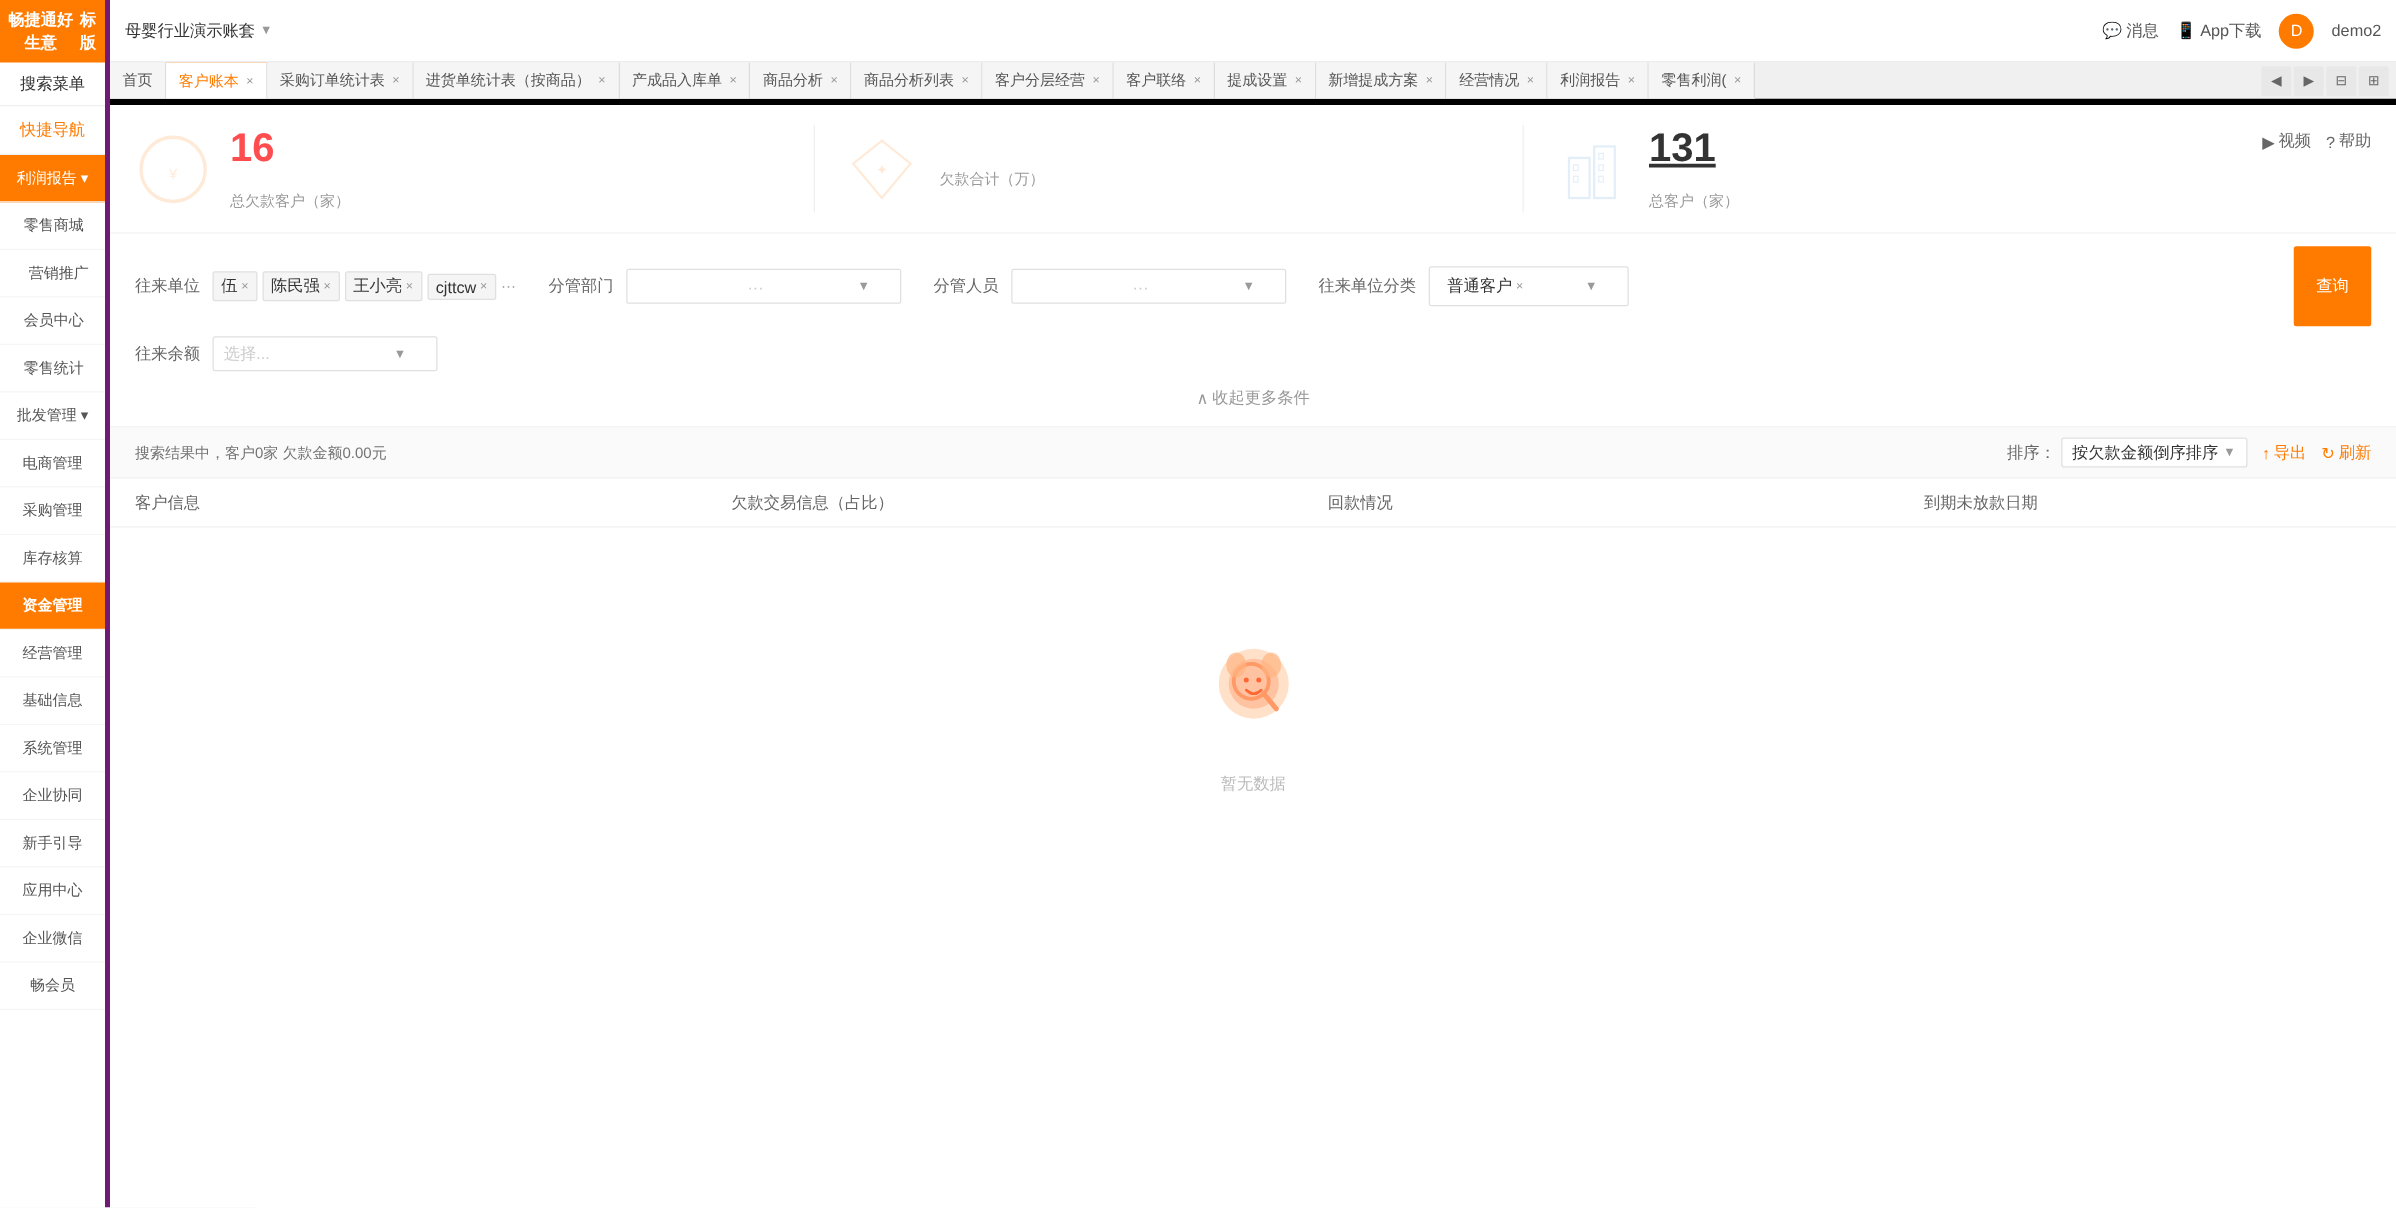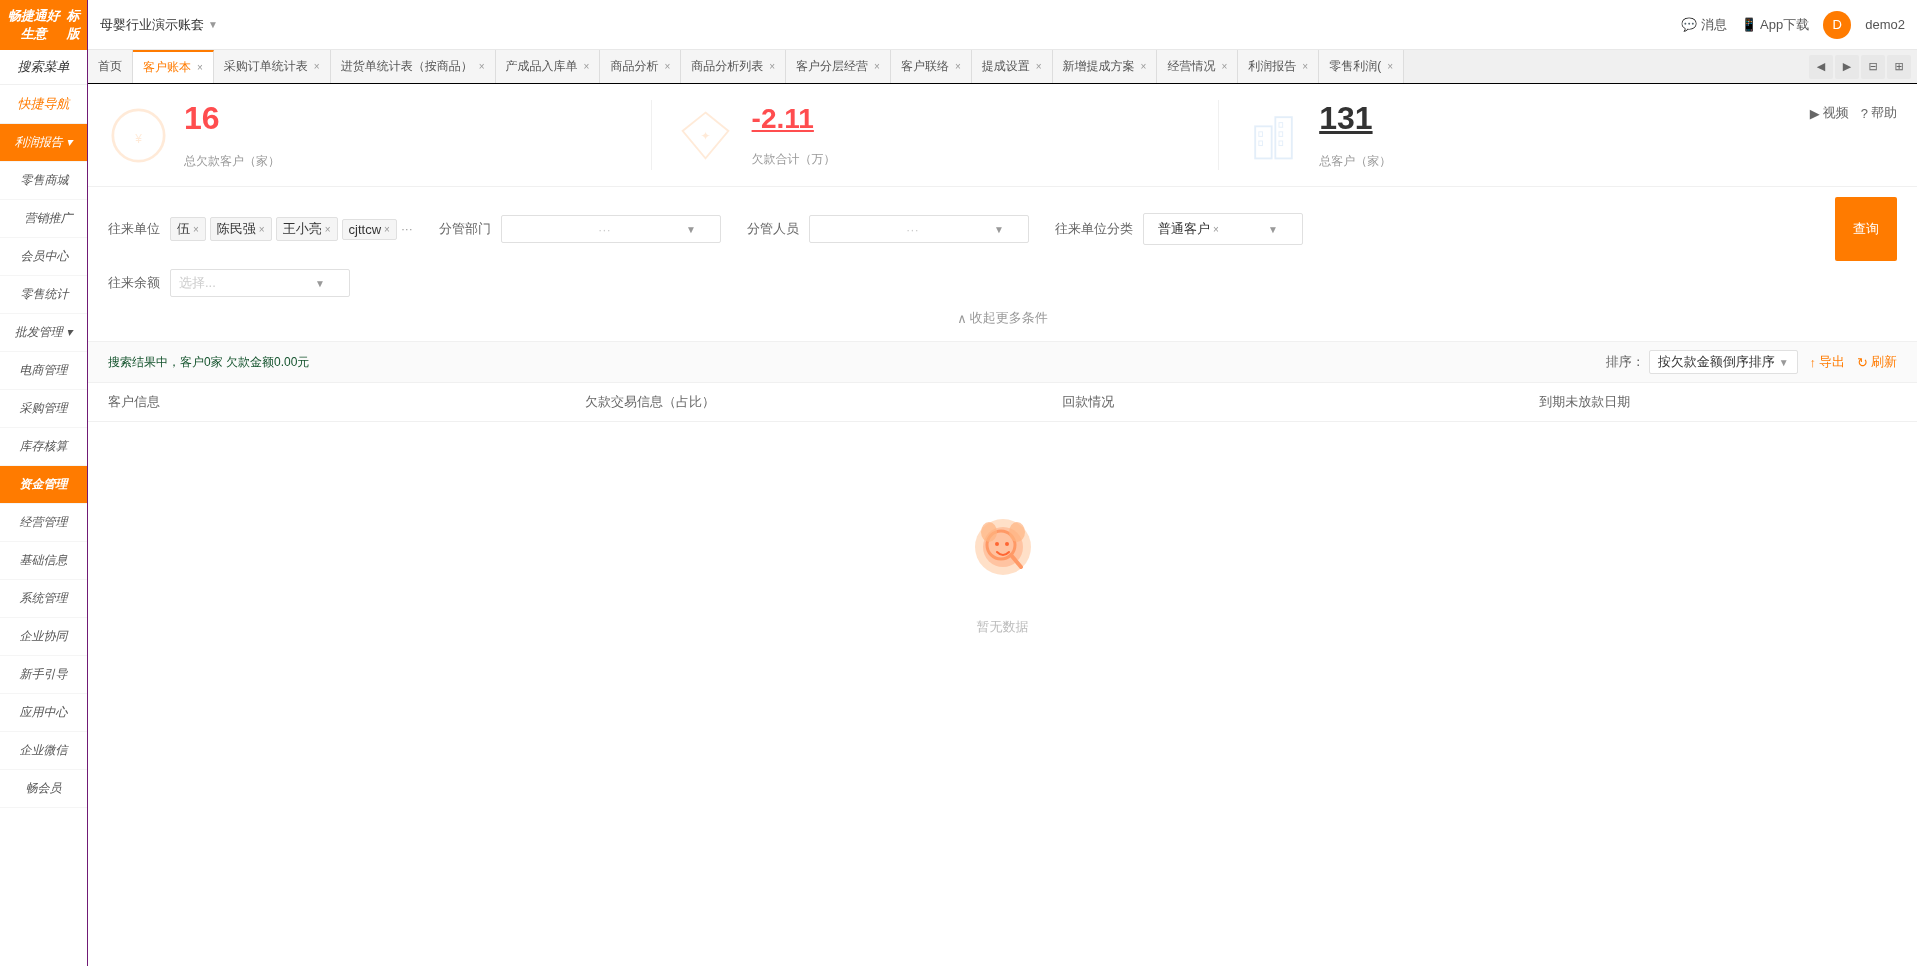--- a/index.html
+++ b/index.html
@@ -4,23 +4,22 @@
   <style>
     * { box-sizing: border-box; margin: 0; padding: 0; font-family: 'Microsoft YaHei', Arial, sans-serif; font-size: 13px; }
     body { background: #f5f5f5; display: flex; height: 966px; overflow: hidden; }
 
     
     .sidebar {
       width: 88px;
       background: #fff;
       display: flex;
       flex-direction: column;
-      border-right: 1px solid #701a75;
+      border-right: 4px solid #701a75;
       flex-shrink: 0;
-      font-style: italic;
     }
     .sidebar-logo {
       background: #ff7b00;
       height: 50px;
       display: flex;
       align-items: center;
       justify-content: center;
       color: white;
       font-size: 11px;
       text-align: center;
@@ -96,21 +95,21 @@
     }
 
     
     .tab-bar {
       background: #f0f0f0;
       display: flex;
       align-items: center;
       height: 34px;
       flex-shrink: 0;
       overflow: hidden;
-      border-bottom: 1px solid #000000;
+      border-bottom: 5px solid #000000;
     }
     .tab-item {
       height: 34px;
       padding: 0 10px;
       display: flex;
       align-items: center;
       gap: 4px;
       font-size: 12px;
       color: #555;
       cursor: pointer;
@@ -262,21 +261,21 @@
 
     
     .result-bar {
       padding: 8px 20px;
       background: #fafafa;
       border-bottom: 1px solid #f0f0f0;
       display: flex;
       align-items: center;
       justify-content: space-between;
     }
-    .result-info { font-size: 12px; color: #14532d; text-align: center; }
+    .result-info { font-size: 12px; color: #737373; text-align: center; }
     .result-actions {
       display: flex;
       align-items: center;
       gap: 12px;
       font-size: 12px;
       color: #666;
     }
     .result-sort {
       display: flex;
       align-items: center;
@@ -470,21 +469,20 @@
       </div>
 
       <div class="stat-block">
         <div class="stat-icon">
           <svg viewBox="0 0 60 60" fill="none">
             <polygon points="30,5 55,25 30,55 5,25" stroke="#ff7b00" stroke-width="2" fill="none"></polygon>
             <text x="30" y="35" text-anchor="middle" font-size="14" fill="#ff7b00">✦</text>
           </svg>
         </div>
         <div class="stat-values">
-          <div class="stat-number red" style="font-size:28px; text-decoration: underline; font-weight: bold;">-2.11</div>
           <div class="stat-label">欠款合计（万）</div>
         </div>
       </div>
 
       <div class="stat-block" style="border-right:none;">
         <div class="stat-icon">
           <svg viewBox="0 0 60 60" fill="none">
             <rect x="10" y="20" width="18" height="35" stroke="#4a90d9" stroke-width="2" fill="none"></rect>
             <rect x="32" y="10" width="18" height="45" stroke="#4a90d9" stroke-width="2" fill="none"></rect>
             <rect x="14" y="26" width="4" height="5" stroke="#4a90d9" stroke-width="1" fill="none"></rect>

